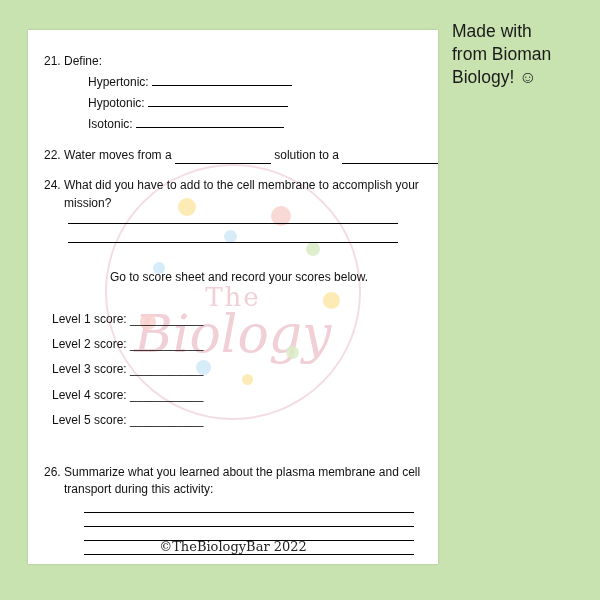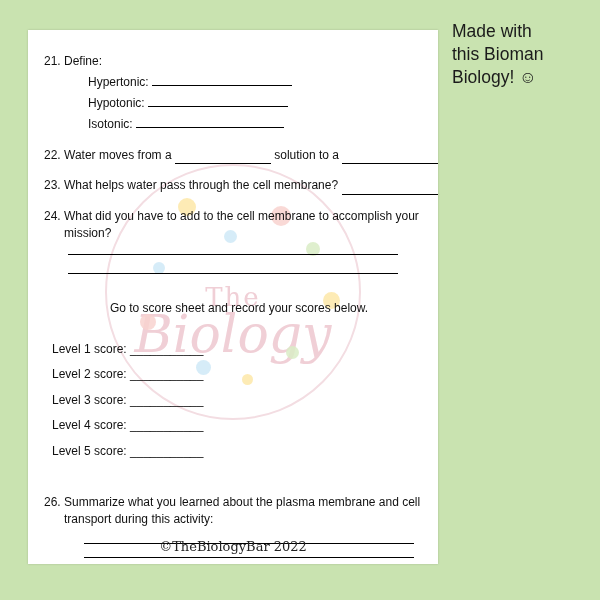--- a/index.html
+++ b/index.html
@@ -196,27 +196,20 @@
         <div class="num">22.</div>
         <div class="body" style="white-space:nowrap;">
           <span>Water moves from a</span>
           <span class="inline-line" style="width:96px;"></span>
           <span>solution to a</span>
           <span class="inline-line" style="width:102px;"></span>
           <span>solution.</span>
         </div>
       </div>
 
-      <div class="q" style="margin-top:13px;">
-        <div class="num">23.</div>
-        <div class="body" style="white-space:nowrap;">
-          <span>What helps water pass through the cell membrane?</span>
-          <span class="inline-line" style="width:182px;"></span>
-        </div>
-      </div>
 
       <div class="q" style="margin-top:13px;">
         <div class="num">24.</div>
         <div class="body">
           <span>What did you have to add to the cell membrane to accomplish your mission?</span>
         </div>
       </div>
       <div class="answer-line" style="width:330px;"></div>
 
       <div class="answer-line" style="width:330px;margin-top:18px;"></div>
@@ -245,20 +238,20 @@
         <div class="answer-line"></div>
         <div class="answer-line"></div>
       </div>
     </div>
 
     <div class="footer">©TheBiologyBar 2022</div>
   </div>
 
   <div class="caption">
     <div>Made with</div>
-    <div>this Bioman</div>
+    <div>from Bioman</div>
     <div>
       <span>Biology!</span>
       <span class="smiley">☺</span>
     </div>
   </div>
 
 </div>
 
 </body></html>

